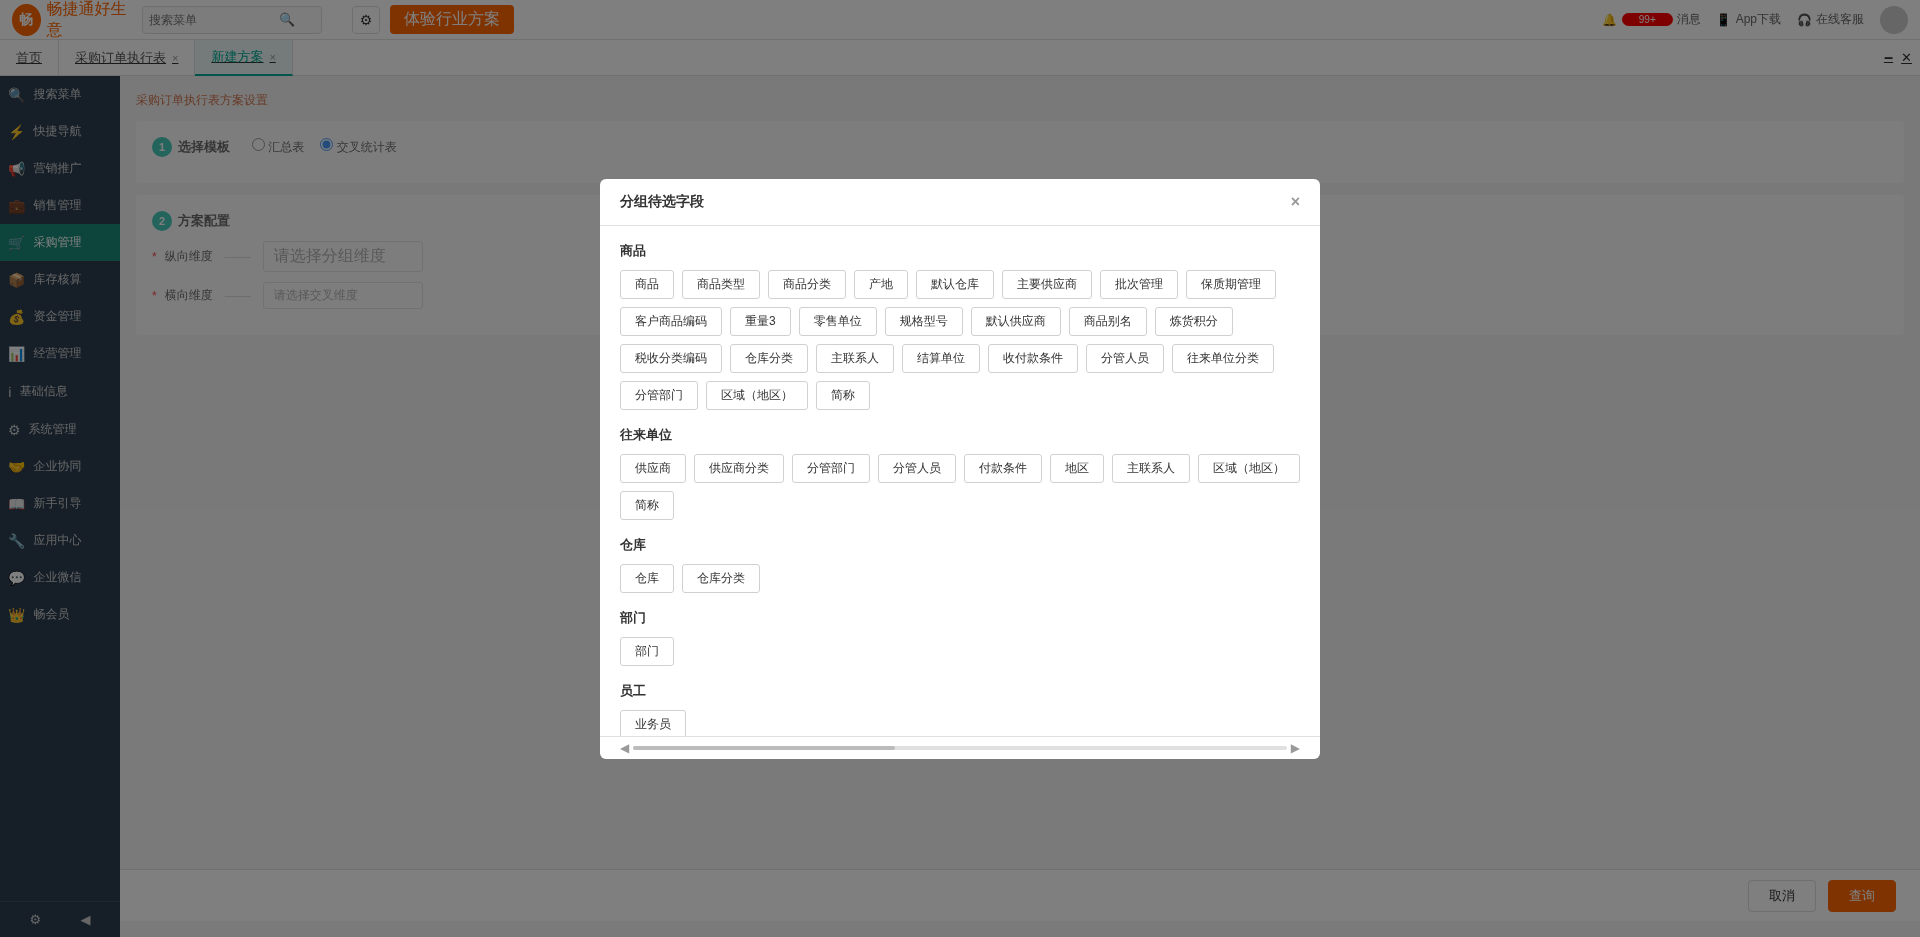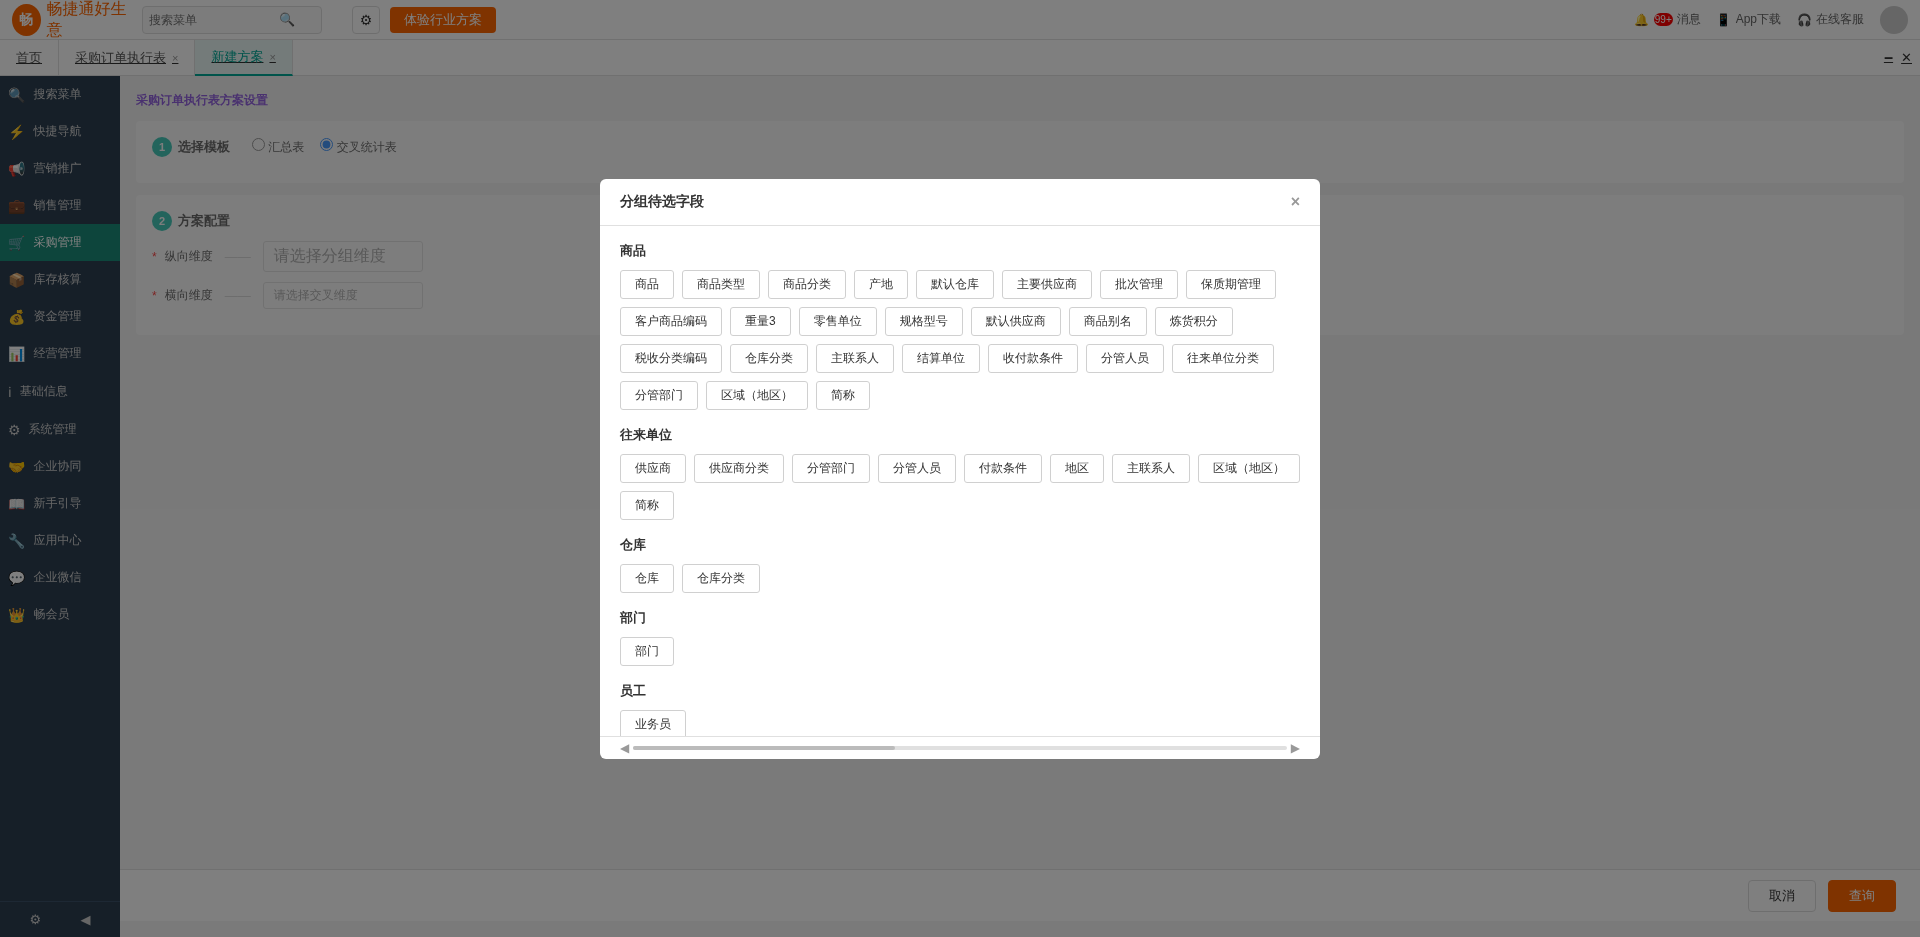--- a/index.html
+++ b/index.html
@@ -49,21 +49,21 @@
       background: transparent;
       outline: none;
       font-size: 12px;
       width: 130px;
     }
     .header-btn {
       padding: 4px 14px;
       border-radius: 4px;
       border: none;
       cursor: pointer;
-      font-size: 13px;
+      font-size: 16px;
     }
     .header-btn-primary {
       background: #f60;
       color: white;
     }
     .header-settings {
       width: 28px;
       height: 28px;
       border-radius: 4px;
       border: 1px solid #ddd;
@@ -85,21 +85,21 @@
     .header-right-item {
       display: flex;
       align-items: center;
       gap: 4px;
       cursor: pointer;
     }
     .badge {
       background: #f00;
       color: white;
       border-radius: 8px;
-      padding: 1px 1px;
+      padding: 1px 17px;
       font-size: 10px;
     }
     .avatar {
       width: 28px;
       height: 28px;
       background: #ccc;
       border-radius: 50%;
     }
 
     
@@ -178,23 +178,22 @@
     .content-area {
       flex: 1;
       padding: 16px;
       overflow: auto;
       background: #f5f5f5;
       position: relative;
     }
 
     .breadcrumb {
       font-size: 12px;
-      color: #6d28d9;
+      color: #c2410c;
       margin-bottom: 12px;
-      font-weight: bold;
     }
 
     .config-section {
       background: white;
       border-radius: 4px;
       padding: 16px;
       margin-bottom: 12px;
     }
 
     .step-label {

